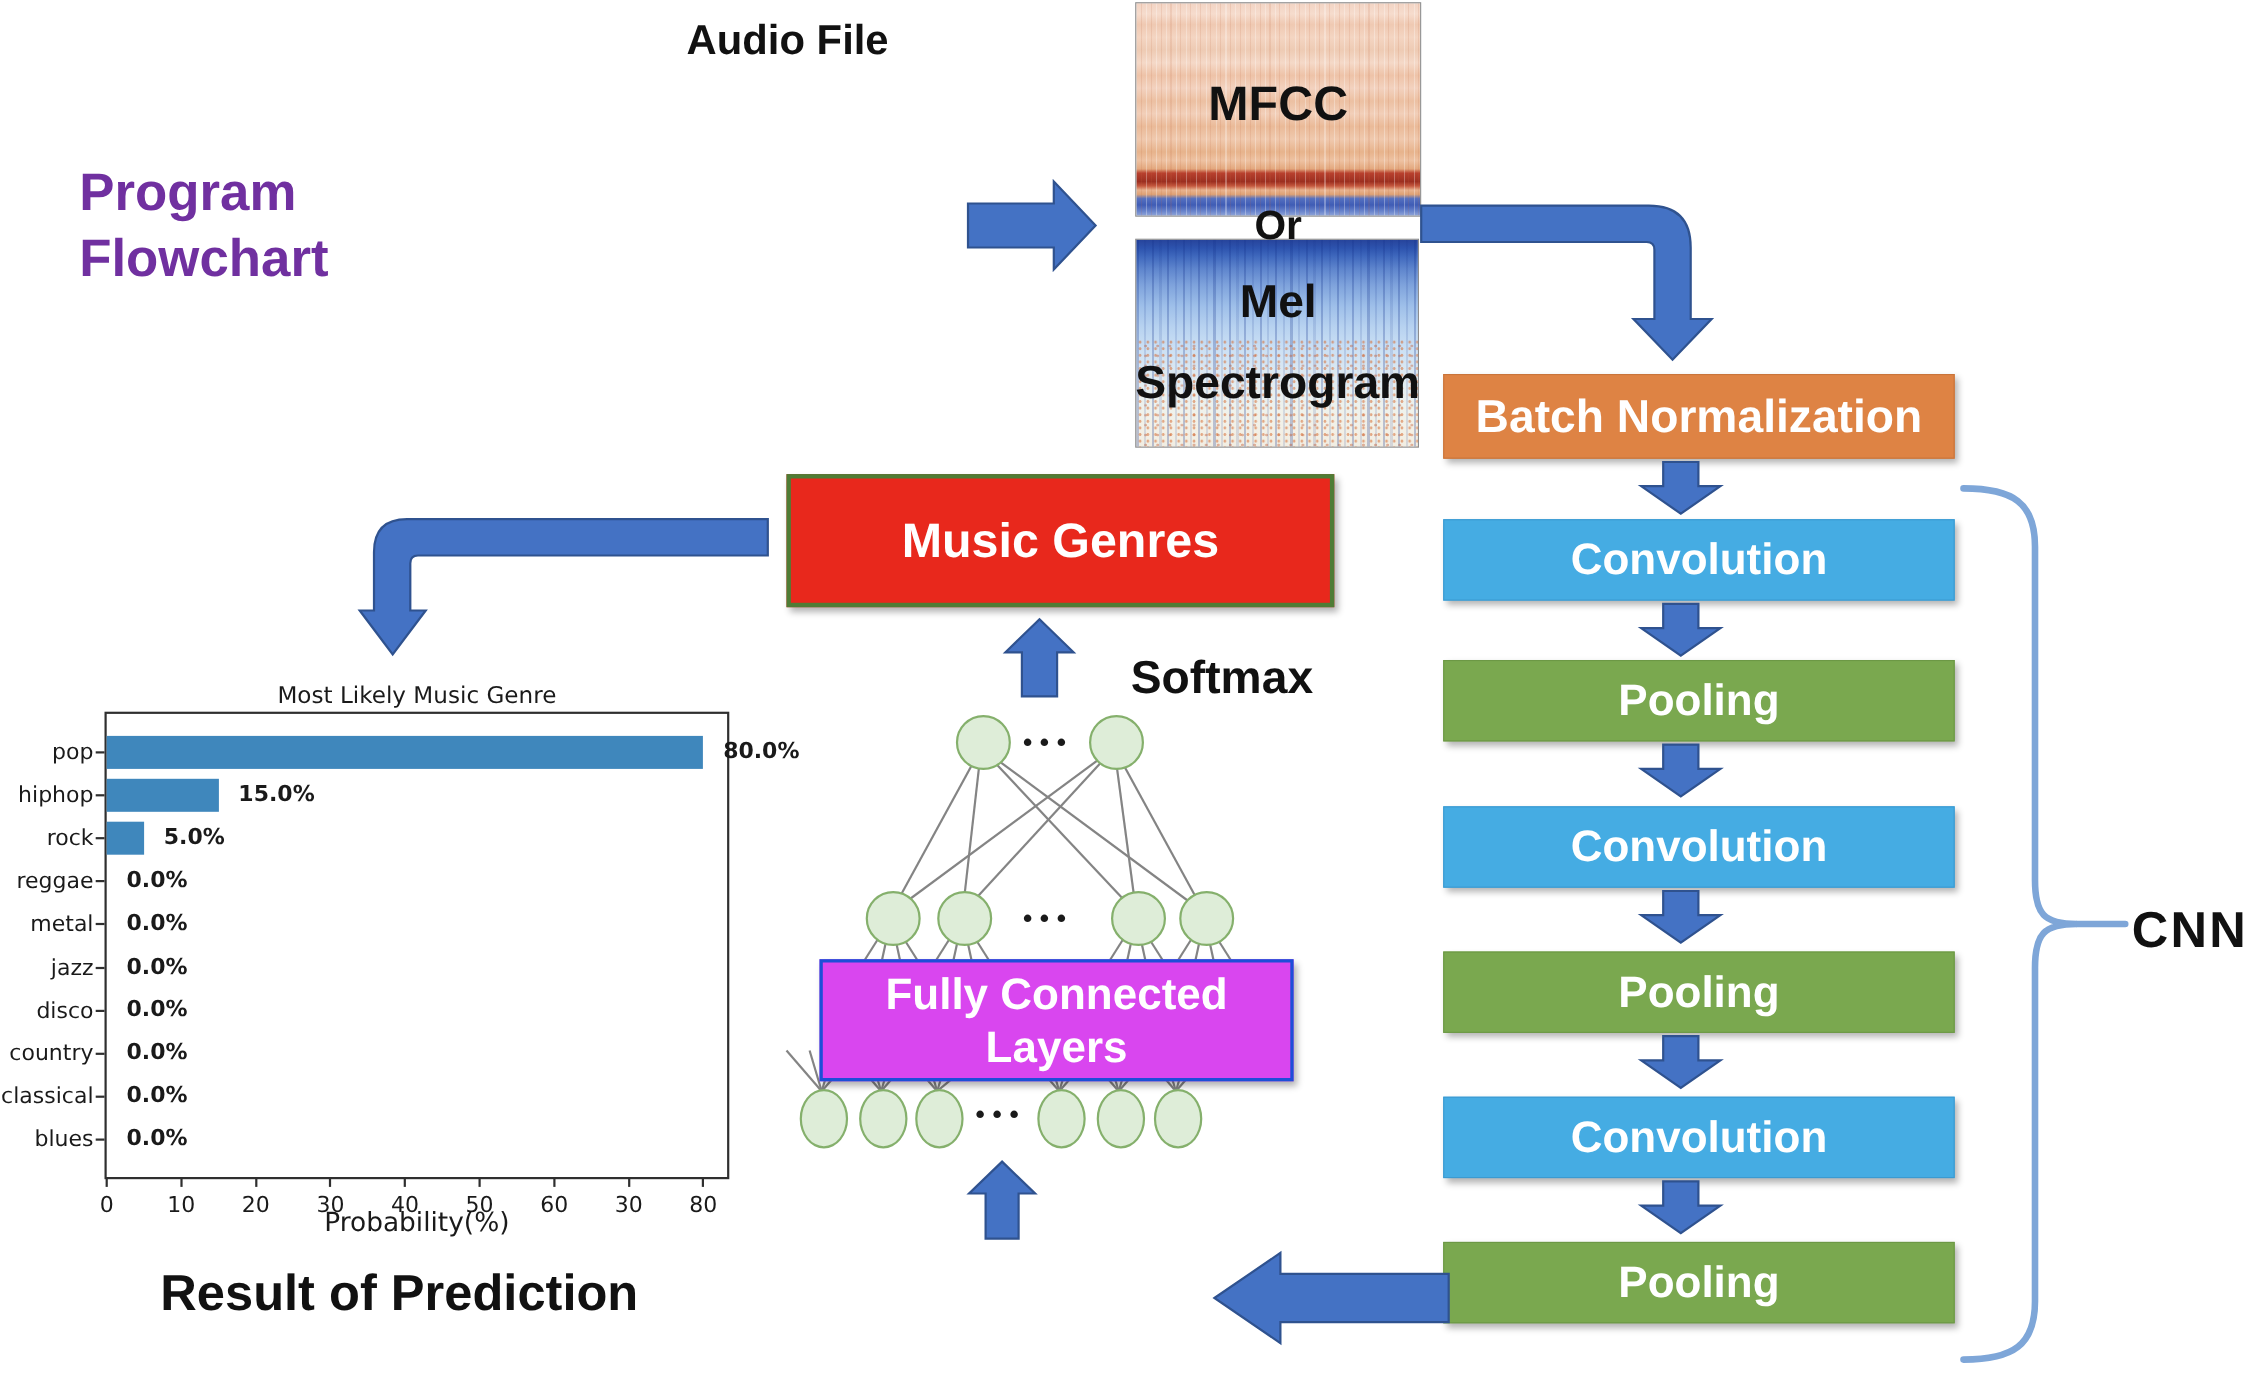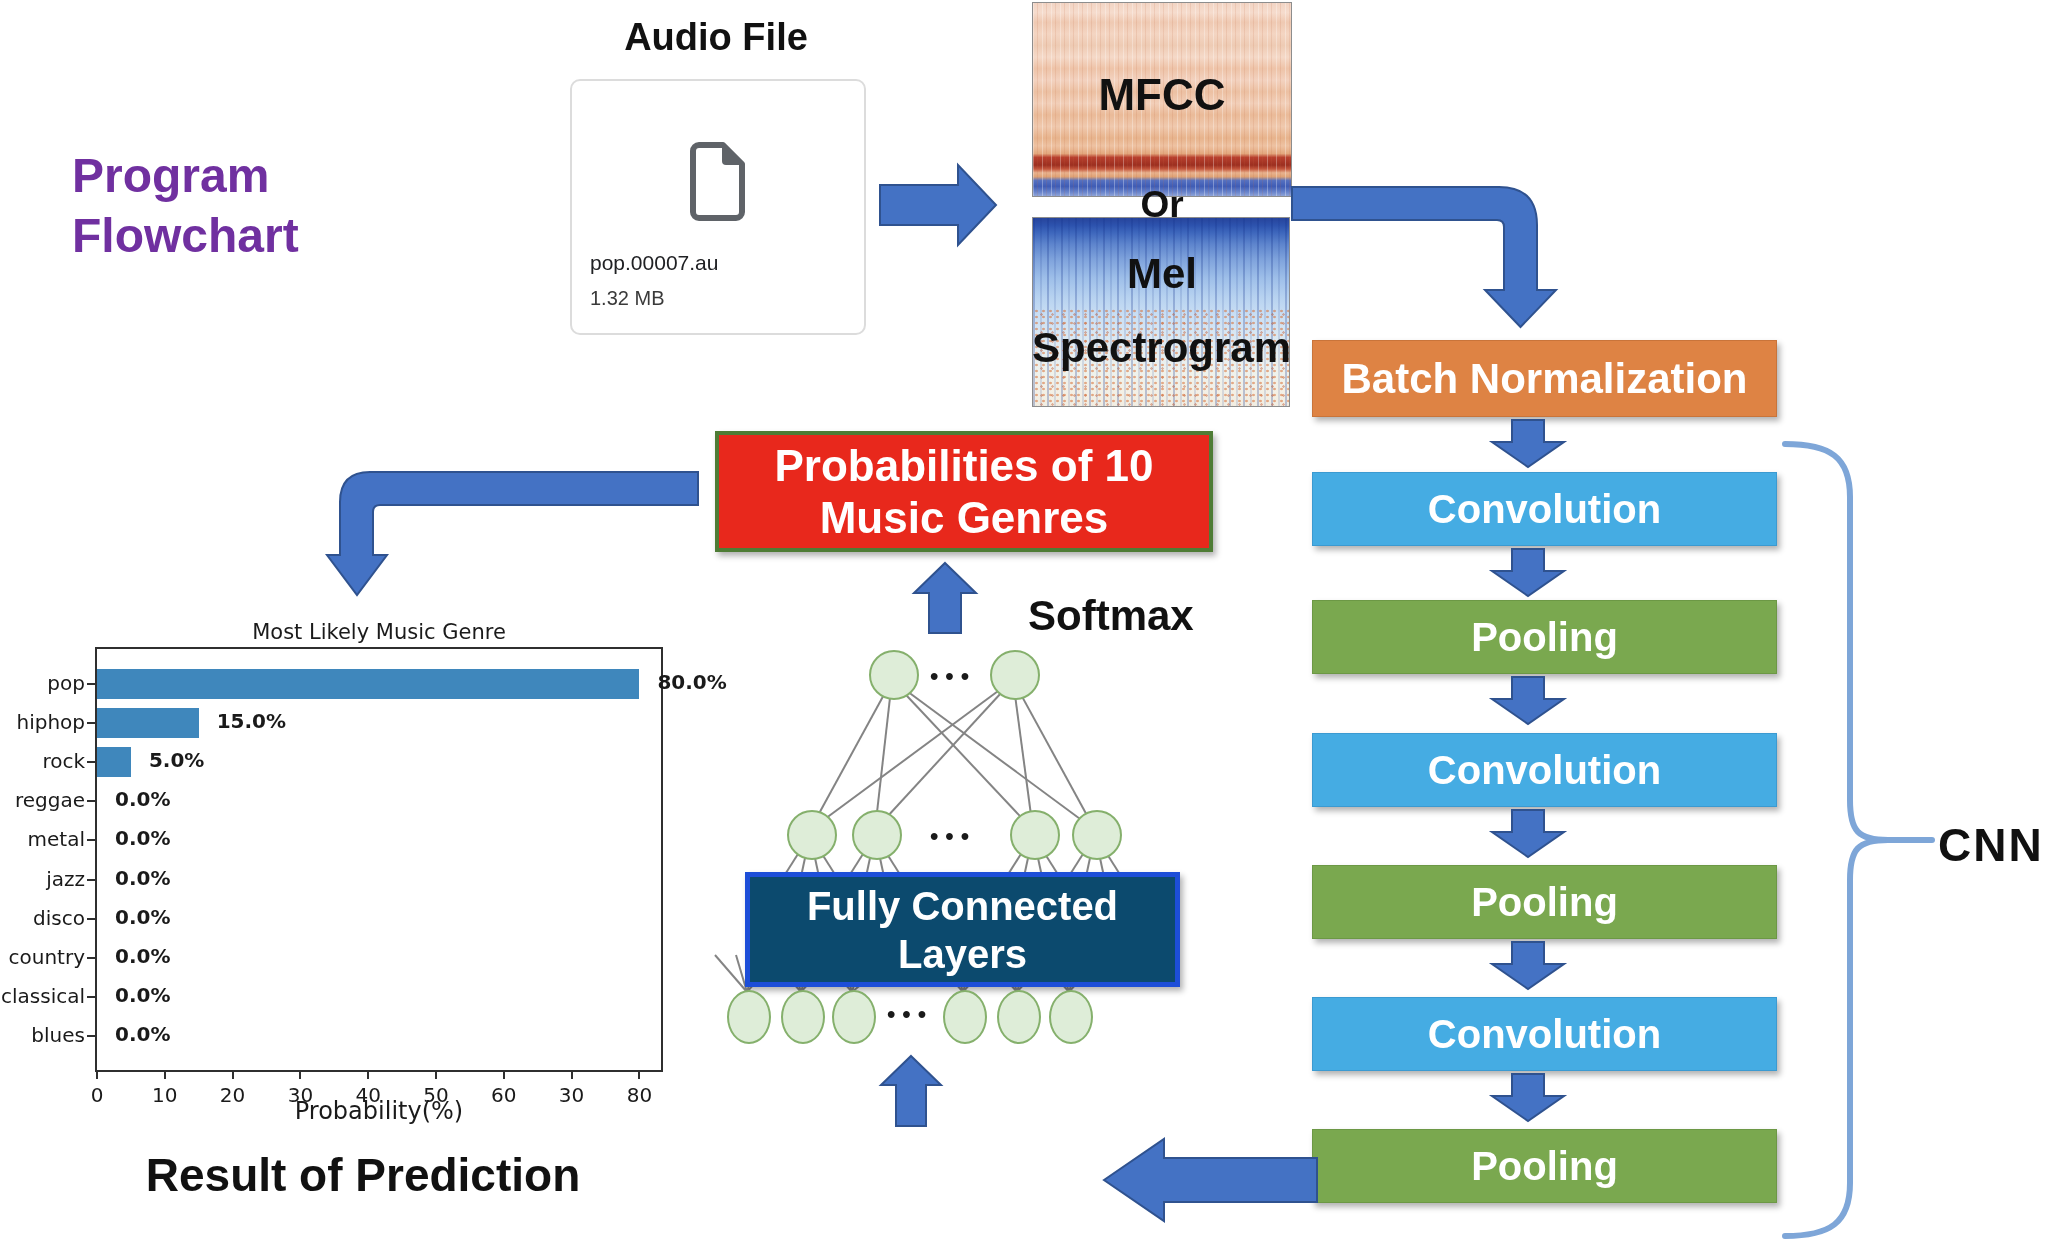--- a/index.html
+++ b/index.html
@@ -8,21 +8,21 @@
   .abs{position:absolute;}
   .ctr{text-align:center;}
   .slide-bold{font-weight:bold;color:#111;}
   
   .fbox{position:absolute;display:flex;align-items:center;justify-content:center;
         color:#fff;font-weight:bold;box-shadow:3px 4px 6px rgba(0,0,0,.30);}
   .box-batch{background:#DE8344;border:1px solid #c9743a;font-size:42px;}
   .box-conv{background:#45ACE3;border:1px solid #3b9ad1;font-size:40px;}
   .box-pool{background:#7AA84F;border:1px solid #6c9845;font-size:40px;}
   .box-red{background:#E8281C;border:4px solid #4E7C35;font-size:44px;line-height:52px;}
-  .box-gray{background:#0c4a6e;border:5px solid #1d4ed8;font-size:40px;line-height:48px;}
+  .box-gray{background:#d946ef;border:3px solid #1d4ed8;font-size:40px;line-height:48px;}
   .box-gold{background:#F1B23C;border:3px solid #ffffff;font-size:38px;
             box-shadow:0 3px 10px rgba(0,0,0,.45);}
   
   .card{position:absolute;background:#fff;border:2px solid #dcdcdc;border-radius:10px;}
   
   .node{position:absolute;background:#DEEDD8;border:2.5px solid #85B06C;border-radius:50%;}
   .dots{position:absolute;font-weight:900;color:#1a1a1a;font-size:24px;letter-spacing:7px;text-align:center;}
   
   .mfcc-img{position:absolute;border:1px solid #8d8d8d;
     background:
@@ -58,28 +58,20 @@
 
 <div id="stage">
 
   <div class="abs ctr slide-bold" style="left:570px;top:16px;width:292px;font-size:38px;">Audio File</div>
 
   <div class="abs" style="left:72px;top:146px;font-size:48px;font-weight:bold;line-height:60px;color:#7030A0;">
     <div>Program</div>
     <div>Flowchart</div>
   </div>
 
-  <div class="card" style="left:570px;top:79px;width:292px;height:252px;">
-    <svg class="abs" style="left:116px;top:60px;" width="60" height="80" viewBox="0 0 60 80">
-      <path d="M11,4 h24 l19,19 v48 a6,6 0 0 1 -6,6 h-37 a6,6 0 0 1 -6,-6 v-61 a6,6 0 0 1 6,-6 z" fill="#ffffff" stroke="#5F6368" stroke-width="6" stroke-linejoin="round"></path>
-      <path d="M34,4 L54,24 H38 Q34,24 34,20 Z" fill="#5F6368"></path>
-    </svg>
-    <div class="abs" style="left:18px;top:170px;font-size:21px;color:#202124;">pop.00007.au</div>
-    <div class="abs" style="left:18px;top:206px;font-size:20px;color:#3a3a3a;">1.32 MB</div>
-  </div>
 
   <svg class="abs" style="left:880px;top:163px;" width="118" height="84" viewBox="0 0 118 84">
     <path d="M0,22 H78 V2 L116,42 L78,82 V62 H0 Z" fill="#4472C4" stroke="#2F528F" stroke-width="2"></path>
   </svg>
 
   <div class="mfcc-img" style="left:1032px;top:2px;width:258px;height:193px;"></div>
   <div class="abs ctr slide-bold" style="left:1072px;top:70px;width:180px;font-size:44px;">MFCC</div>
 
   <div class="abs ctr slide-bold" style="left:1112px;top:184px;width:100px;font-size:37px;z-index:5;">Or</div>
 
@@ -119,21 +111,20 @@
       <path d="M21,1 H53 V23 H73 L37,48 L1,23 H21 Z" fill="#4472C4" stroke="#2F528F" stroke-width="2"></path>
     </svg>
 
   <svg class="abs" style="left:1770px;top:435px;" width="175" height="820" viewBox="0 0 175 820">
     <path d="M15,9 C60,9 80,22 80,62 L80,365 C80,396 88,405 118,405 C88,405 80,414 80,445 L80,748 C80,788 60,801 15,801" fill="none" stroke="#7EA6D8" stroke-width="6" stroke-linecap="round"></path>
     <path d="M118,405 H162" fill="none" stroke="#7EA6D8" stroke-width="6" stroke-linecap="round"></path>
   </svg>
   <div class="abs" style="left:1938px;top:818px;width:120px;font-size:46px;font-weight:700;letter-spacing:2px;color:#111;">CNN</div>
 
   <div class="fbox box-red ctr" style="left:715px;top:431px;width:490px;height:113px;flex-direction:column;">
-    <div>Probabilities of 10</div>
     <div>Music Genres</div>
   </div>
 
   <svg class="abs" style="left:325px;top:470px;" width="375" height="127" viewBox="0 0 375 127">
     <path d="M373,2 H45 Q15,2 15,32 V85 H2 L32,125 L62,85 H48 V42 Q48,35 55,35 H373 Z" fill="#4472C4" stroke="#2F528F" stroke-width="2"></path>
   </svg>
 
   <svg class="abs" style="left:913px;top:562px;" width="64" height="72" viewBox="0 0 64 72">
     <path d="M32,1 L63,31 H48 V71 H16 V31 H1 Z" fill="#4472C4" stroke="#2F528F" stroke-width="2"></path>
   </svg>

